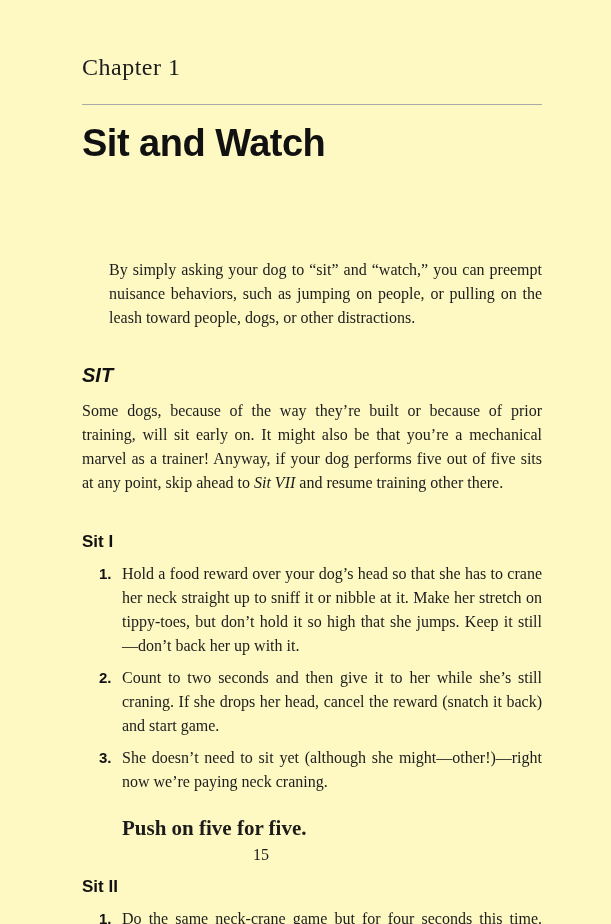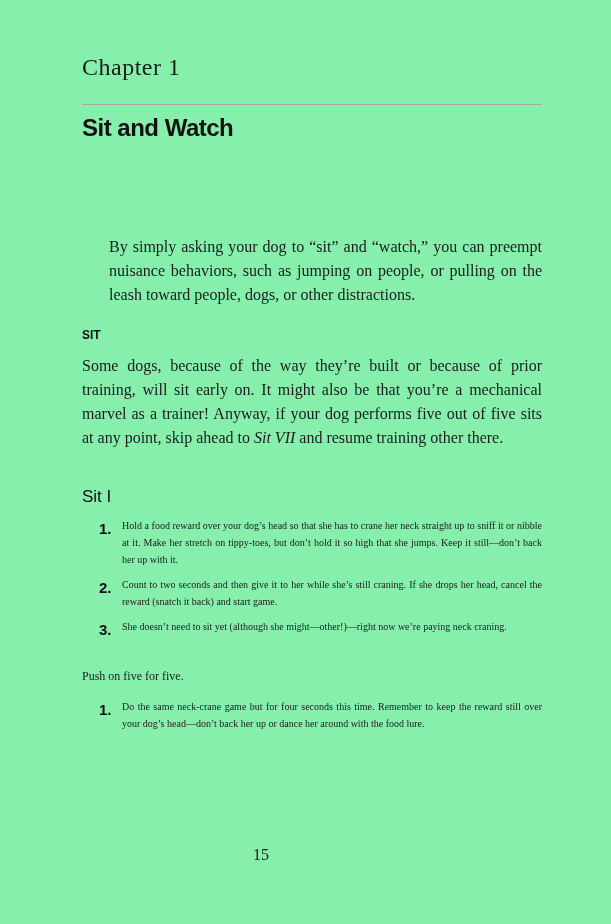--- a/index.html
+++ b/index.html
@@ -4,21 +4,21 @@
 <style>
   html, body {
     margin: 0;
     padding: 0;
     background: #ffffff;
   }
   .page {
     position: relative;
     width: 611px;
     height: 924px;
-    background: #86efac;
+    background: #fef9c3;
     color: #1c1c1c;
     overflow: hidden;
     font-family: "Liberation Serif", serif;
   }
   .content {
     position: absolute;
     left: 82px;
     top: 0;
     width: 460px;
   }
@@ -30,46 +30,47 @@
     color: #1c1c1c;
     letter-spacing: 0.5px;
   }
   .rule {
     margin-top: 23px;
     border: none;
     border-top: 1.5px solid #a9a9a9;
     width: 100%;
   }
   .book-title {
-    margin-top: 9px;
+    margin-top: 17px;
     font-family: "Liberation Sans", sans-serif;
-    font-size: 24px;
+    font-size: 38px;
     font-weight: 700;
     letter-spacing: -0.5px;
     color: #111111;
   }
   .intro {
     margin-top: 93px;
     font-size: 16px;
     line-height: 24px;
     text-align: justify;
     margin-left: 27px;
   }
   .section-heading {
-    margin-top: 21px;
+    margin-top: 34px;
     font-family: "Liberation Sans", sans-serif;
-    font-size: 12px;
+    font-size: 20px;
     font-weight: 700;
     color: #111111;
+    font-style: italic;
   }
   .sub-heading {
     margin-top: 37px;
     font-family: "Liberation Sans", sans-serif;
     font-size: 17px;
-    font-weight: 400;
+    font-weight: 700;
     color: #111111;
   }
   .body-para {
     margin-top: 12px;
     font-size: 16px;
     line-height: 24px;
     text-align: justify;
   }
   .num-list {
     margin-top: 10px;
@@ -83,28 +84,29 @@
     padding-left: 17px;
     box-sizing: border-box;
     font-family: "Liberation Sans", sans-serif;
     font-weight: 700;
     font-size: 15px;
     line-height: 24px;
     color: #111111;
   }
   .num-item .item-text {
     flex: 1;
-    font-size: 10px;
-    line-height: 17px;
+    font-size: 16px;
+    line-height: 24px;
     text-align: justify;
   }
   .push-note {
     margin-top: 22px;
-    font-size: 12px;
-    font-weight: 400;
+    margin-left: 40px;
+    font-size: 21px;
+    font-weight: 700;
     line-height: 24px;
   }
   .page-number {
     position: absolute;
     left: 0;
     top: 846px;
     width: 522px;
     text-align: center;
     font-size: 16px;
     color: #1c1c1c;
@@ -141,20 +143,21 @@
         <span class="item-text">Count to two seconds and then give it to her while she’s still craning. If she drops her head, cancel the reward (snatch it back) and start game.</span>
       </div>
       <div class="num-item">
         <span class="num">3.</span>
         <span class="item-text">She doesn’t need to sit yet (although she might—other!)—right now we’re paying neck craning.</span>
       </div>
     </div>
 
     <div class="push-note">Push on five for five.</div>
 
+    <div class="sub-heading">Sit II</div>
 
     <div class="num-list">
       <div class="num-item">
         <span class="num">1.</span>
         <span class="item-text">Do the same neck-crane game but for four seconds this time. Remember to keep the reward still over your dog’s head—don’t back her up or dance her around with the food lure.</span>
       </div>
     </div>
 
   </div>
 

